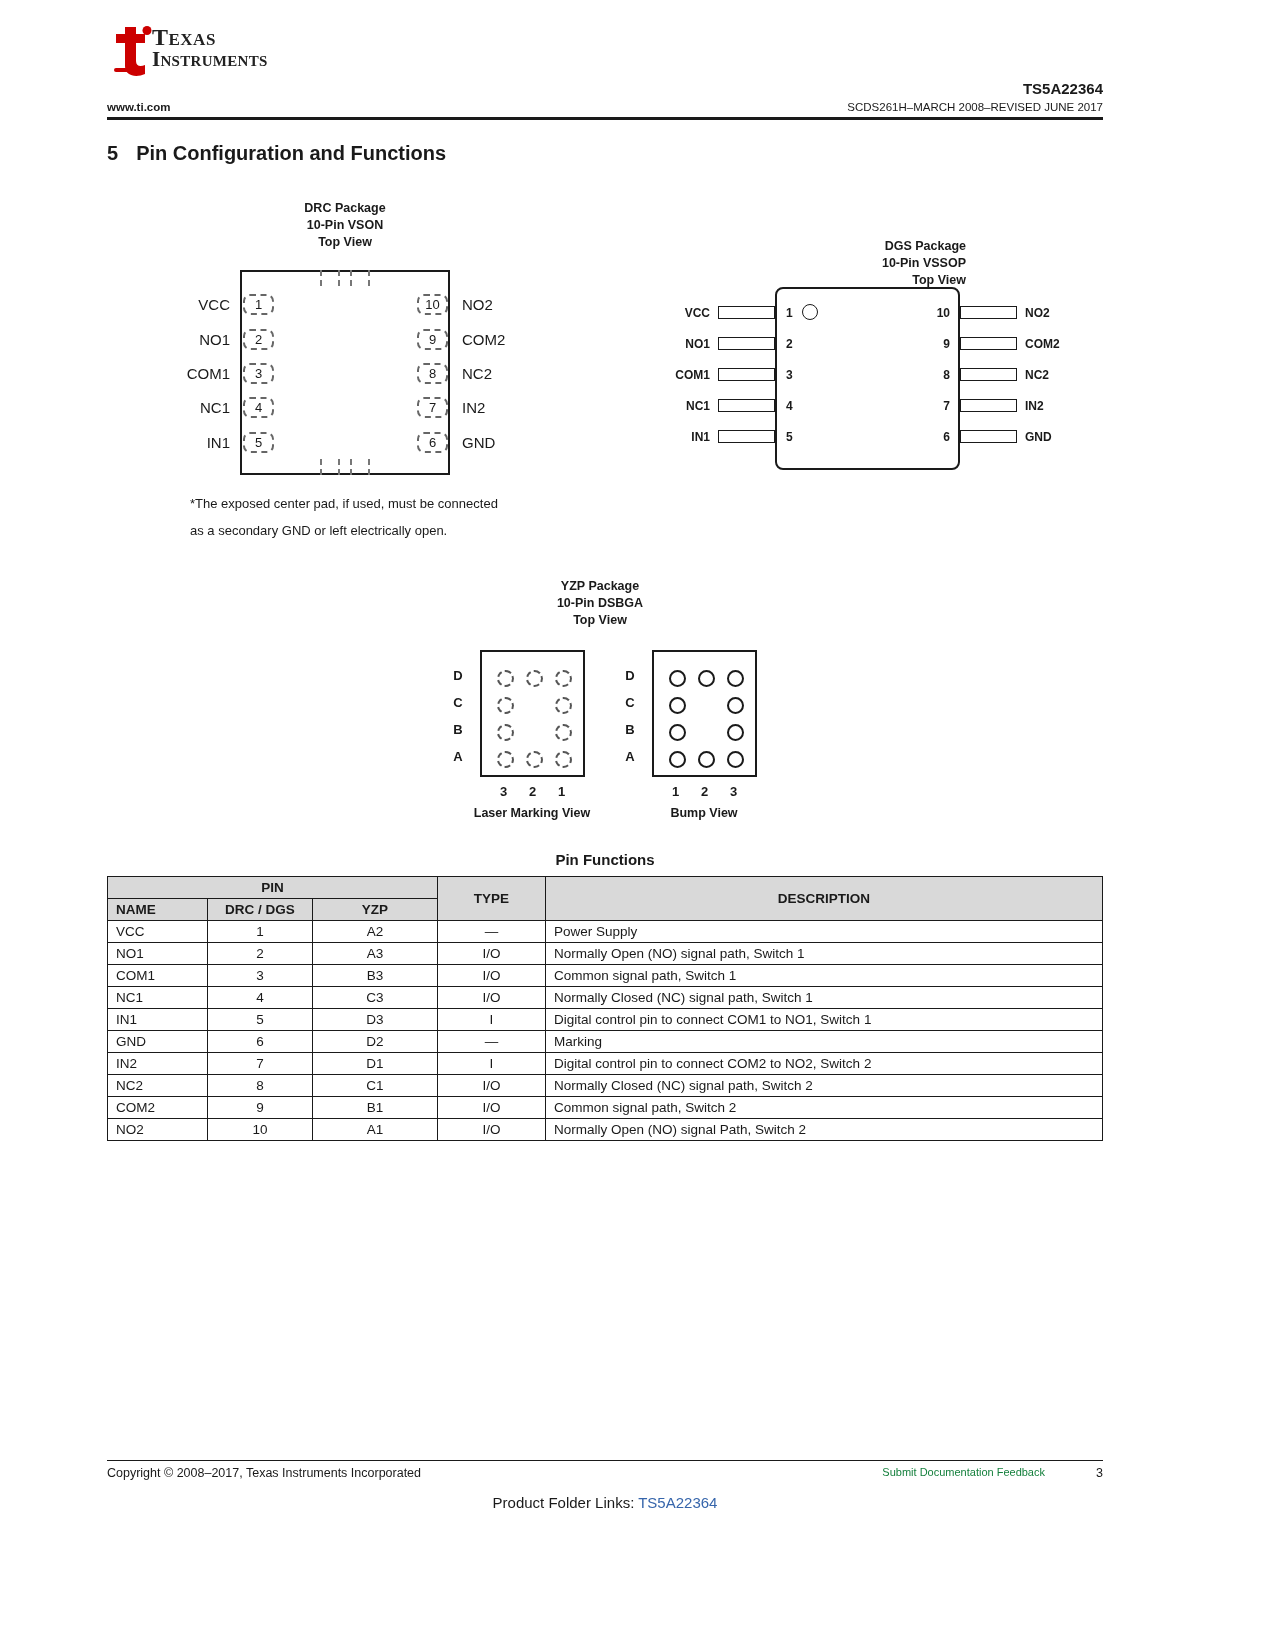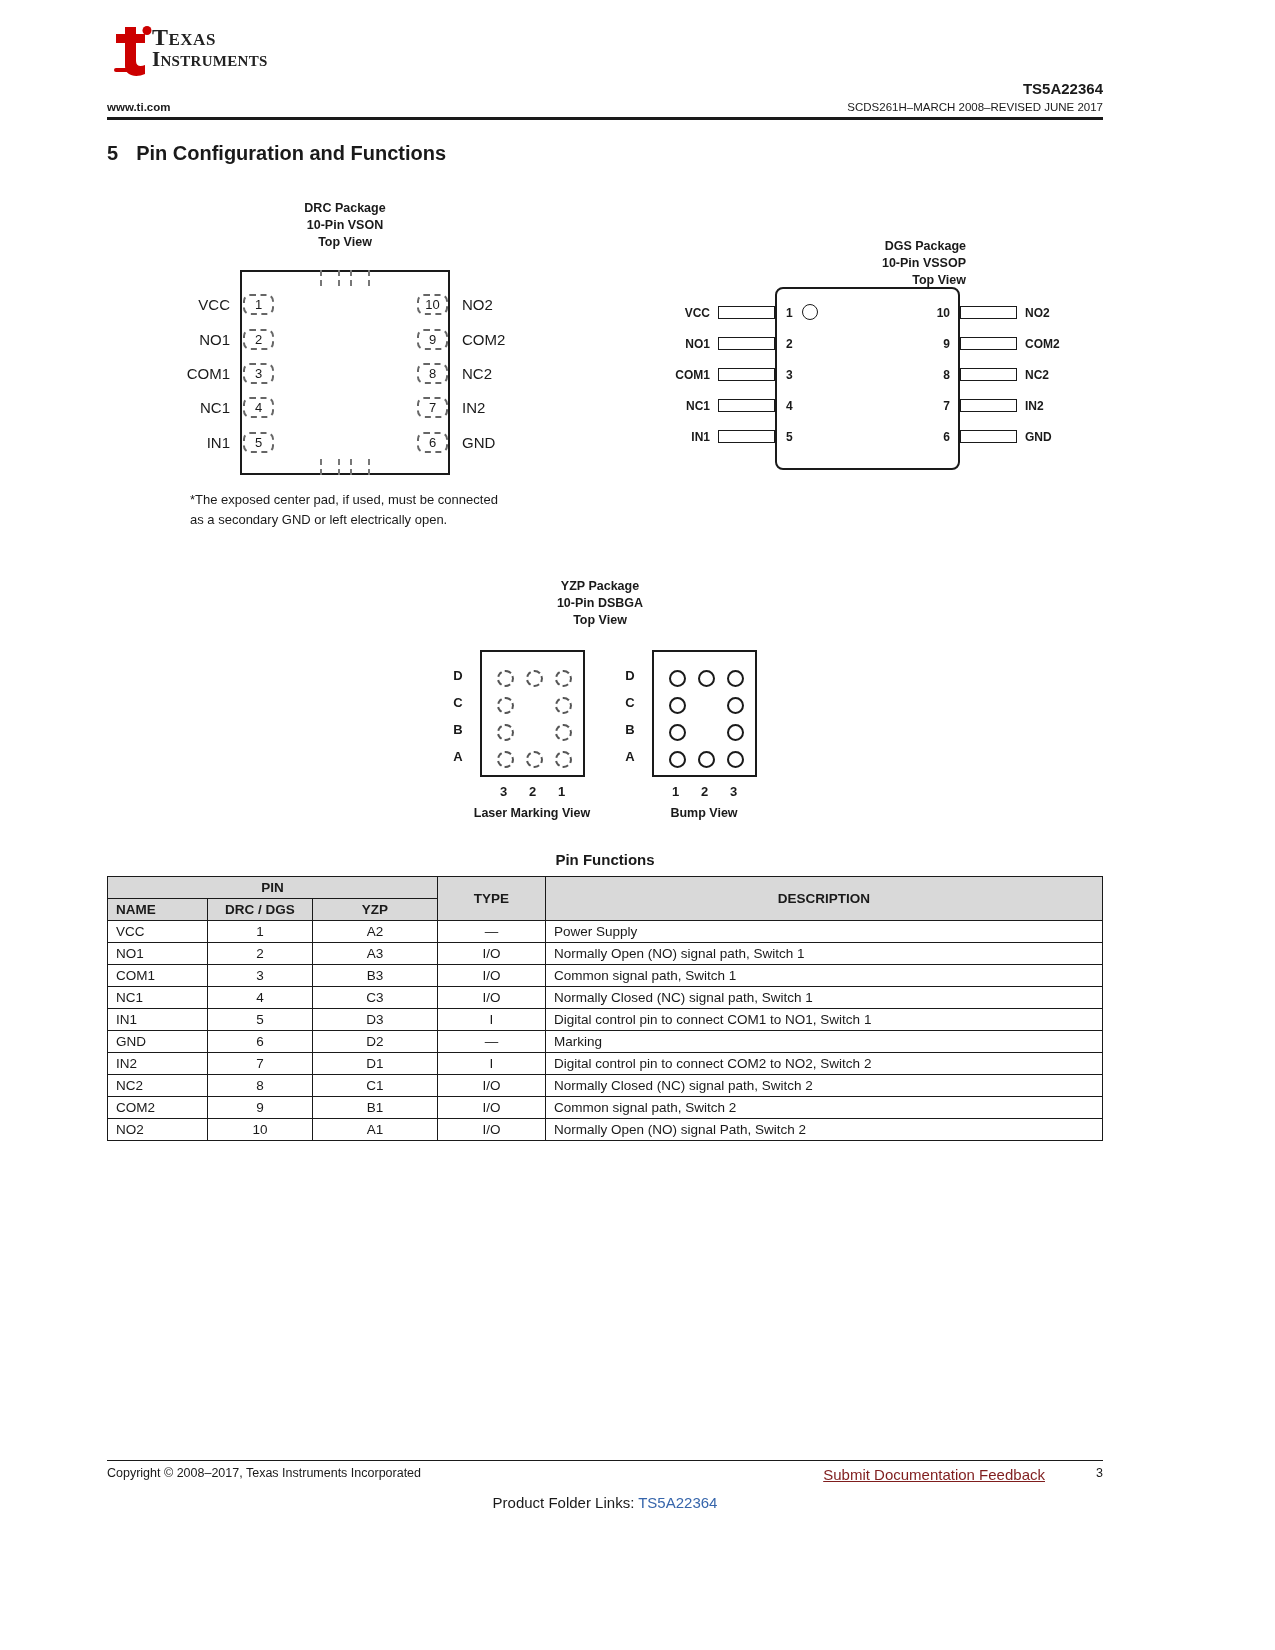--- a/index.html
+++ b/index.html
@@ -28,21 +28,21 @@
 
   .drc-body { left:240px; top:270px; width:210px; height:205px; border:2px solid #1a1a1a; background:#fff; }
   .drc-pad { left:285px; top:293px; width:120px; height:167px; border:2px dashed #777;
              display:flex; align-items:center; justify-content:center; text-align:center;
              font-size:13px; line-height:17px; }
   .vtick { width:20px; height:16px; border-left:2px dashed #777; border-right:2px dashed #777; }
   .pin-dash { border:2px dashed #666; border-radius:7px; width:31px; height:21px;
               display:flex; align-items:center; justify-content:center; font-size:13px; background:#fff; }
   .drc-lab-l { left:148px; width:82px; text-align:right; font-size:15px; line-height:18px; }
   .drc-lab-r { left:462px; font-size:15px; line-height:18px; }
-  .footnote { left:190px; top:490px; width:322px; font-size:13px; line-height:20px; }
+  .footnote { left:190px; top:490px; width:322px; font-size:13px; line-height:27px; }
 
   .dgs-body { left:775px; top:287px; width:185px; height:183px; border:2px solid #1a1a1a; border-radius:8px; background:#fff; }
   .pin1-circle { left:802px; top:304px; width:16px; height:16px; border:1.5px solid #1a1a1a; border-radius:50%; }
   .lead { width:57px; height:13px; border:1.5px solid #1a1a1a; background:#fff; }
   .dgs-num { font-size:12px; font-weight:bold; line-height:14px; }
   .dgs-num-r { left:905px; width:45px; text-align:right; }
   .dgs-num-l { left:786px; }
   .dgs-lab { font-size:12px; font-weight:bold; line-height:14px; }
   .dgs-lab-l { left:638px; width:72px; text-align:right; }
   .dgs-lab-r { left:1025px; }
@@ -61,21 +61,21 @@
   .pin-functions-title { left:107px; top:851px; width:996px; text-align:center; font-size:15px; font-weight:bold; }
   .pin-table { position:absolute; left:107px; top:876px; width:996px; border-collapse:collapse; table-layout:fixed; }
   .pin-table th, .pin-table td { border:1px solid #1a1a1a; font-size:13.5px; padding:3px 8px; height:20px; }
   .pin-table th { background:#d9d9d9; font-weight:bold; }
   .c { text-align:center; }
   .l { text-align:left; }
 
   
   .footer-rule { left:107px; top:1460px; width:996px; height:1px; background:#1a1a1a; }
   .copyright { left:107px; top:1466px; font-size:12.5px; }
-  .feedback { right:230px; top:1466px; font-size:15px; color:#7f1d1d; cursor:pointer;text-decoration:underline; }
+  .feedback { right:230px; top:1466px; font-size:11px; color:#15803d; cursor:pointer; }
   .page-num { right:172px; top:1466px; font-size:12.5px; }
   .product-links { left:107px; top:1494px; width:996px; text-align:center; font-size:15px; }
   .link-blue { color:#3665ab; cursor:pointer; }
 </style>
 </head>
 <body>
 
 <div class="page">
 
   <div class="abs logo">

